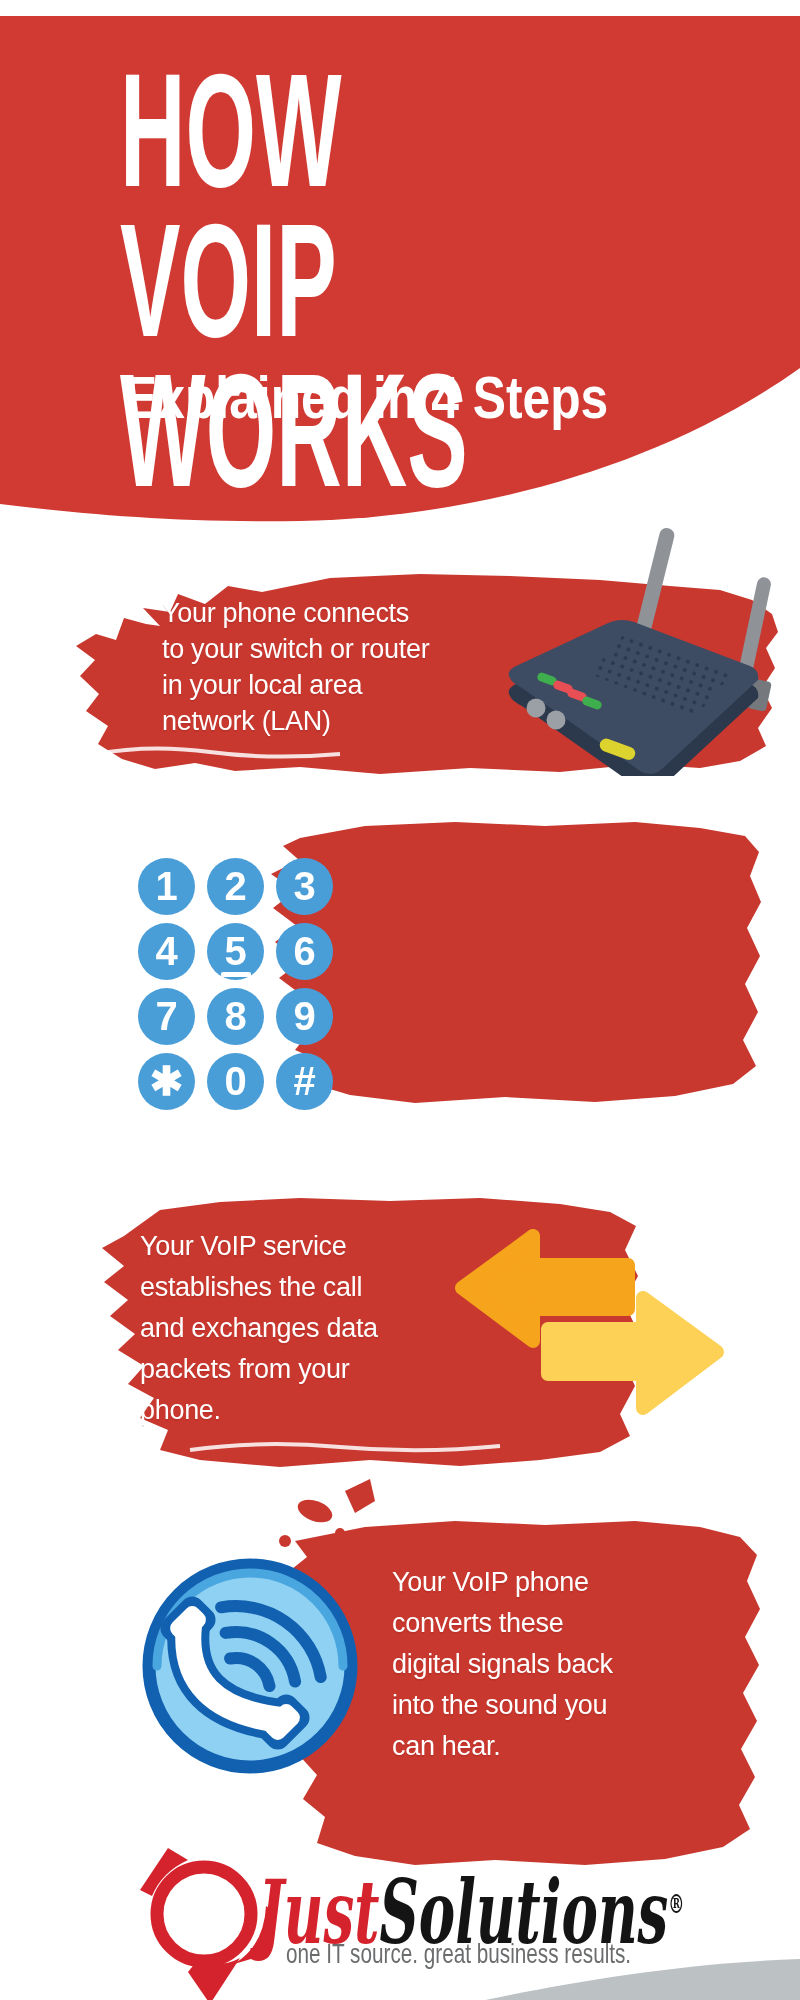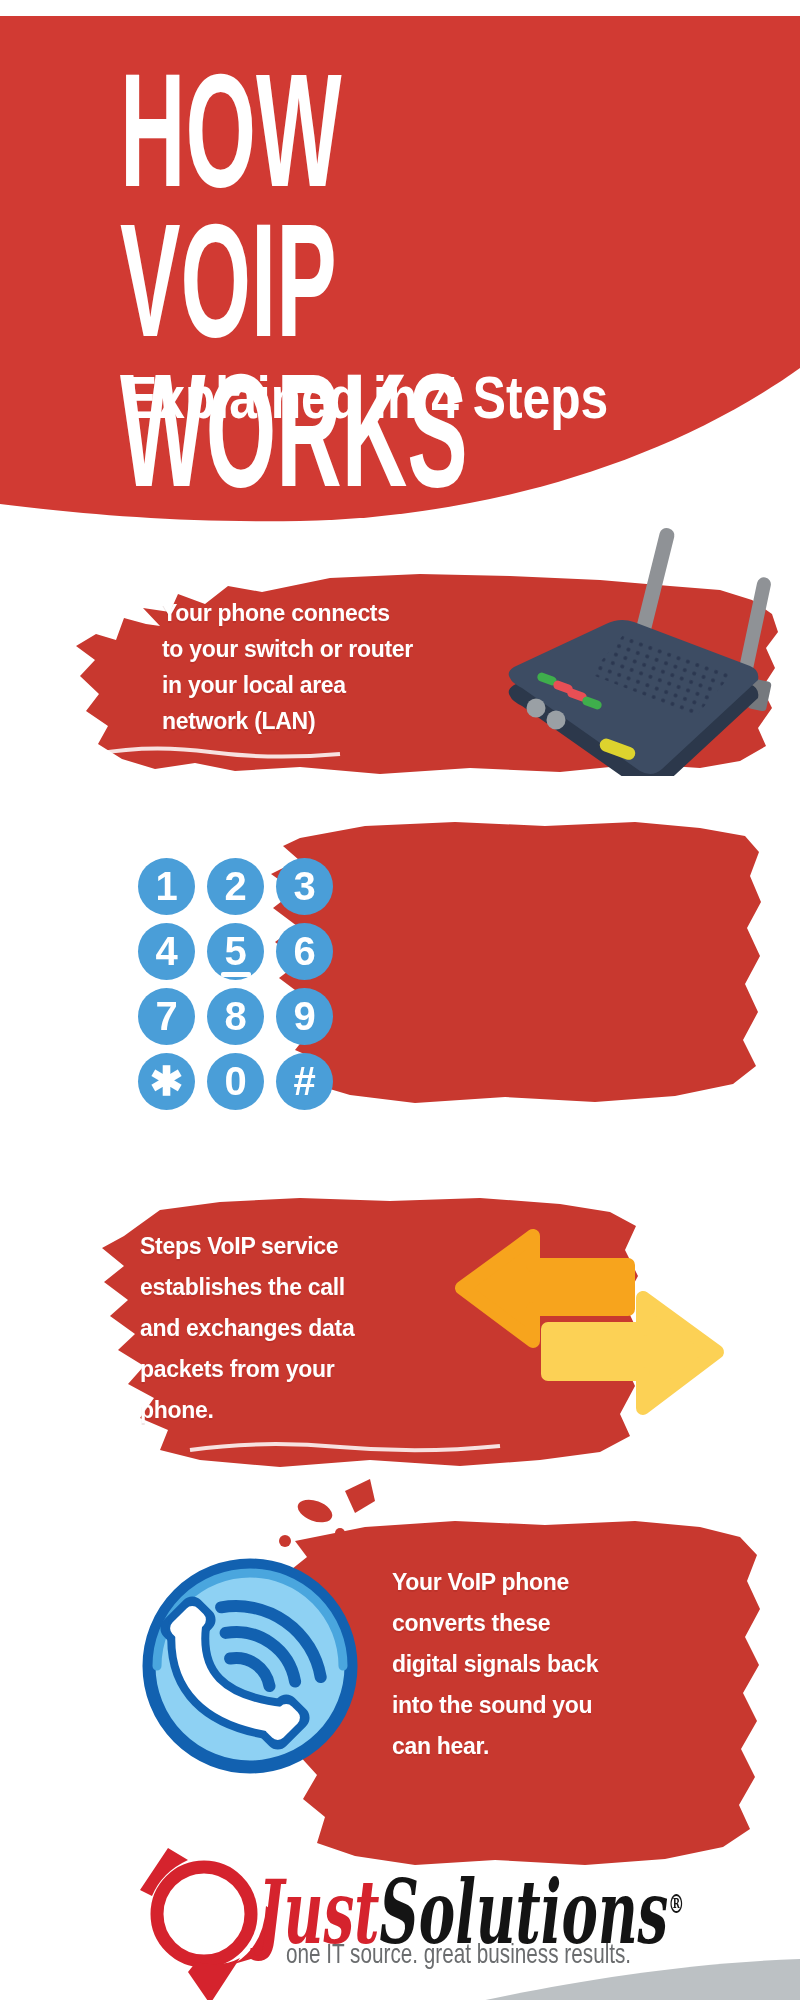--- a/index.html
+++ b/index.html
@@ -1,20 +1,20 @@
 <!DOCTYPE html>
 <html><head>
 <meta charset="utf-8">
 <style>
   html,body{margin:0;padding:0;background:#fff;}
   #canvas{position:relative;width:800px;height:2000px;margin:16px auto;background:#ffffff;
           font-family:"Liberation Sans",sans-serif;overflow:hidden;}
   .abs{position:absolute;}
   .pre{white-space:pre-line;}
-  .step-text{color:#ffffff;font-weight:700;font-size:23px;line-height:41px;
+  .step-text{color:#ffffff;font-weight:400;font-size:27px;line-height:41px;
              letter-spacing:-0.3px;text-shadow:0 2px 0 rgba(90,0,0,0.10);z-index:6;}
   #title{left:120px;top:39px;font-size:162px;line-height:150px;font-weight:700;color:#ffffff;
          transform:scaleX(0.56);transform-origin:left top;letter-spacing:0;z-index:3;}
   #subtitle{left:124px;top:352px;font-size:60px;line-height:60px;font-weight:700;color:#ffffff;
             transform:scaleX(0.83);transform-origin:left top;z-index:3;}
   #step1-text{left:162px;top:579px;line-height:36px;}
   #step2-text{left:358px;top:846px;}
   #step3-text{left:140px;top:1210px;}
   #step4-text{left:392px;top:1546px;}
   #keypad{left:138px;top:842px;display:grid;grid-template-columns:repeat(3,57px);
@@ -114,21 +114,21 @@
     <div class="key">#</div>
   </div>
 
   <svg class="abs splash" style="left:40px;top:1172px" width="610" height="290" viewBox="0 0 610 290">
     <path fill="#c8382f" d="M95,40 L120,22 L180,14 L260,10 L350,13 L440,10 L520,16 L570,24 L596,38
       L585,62 L598,88 L584,114 L597,142 L582,170 L595,198 L580,226 L590,248 L560,264 L500,272
       L420,278 L330,272 L240,279 L160,272 L120,262 L128,242 L100,230 L114,210 L88,196 L104,178
       L78,162 L95,146 L70,128 L88,112 L64,94 L84,78 L62,60 L84,48 Z"></path>
     <path d="M150,262 Q 220,252 300,259 T 460,258" stroke="#ffffff" stroke-width="4" fill="none" opacity="0.85"></path>
   </svg>
-  <div id="step3-text" class="abs pre step-text">Steps VoIP service
+  <div id="step3-text" class="abs pre step-text">Your VoIP service
 establishes the call
 and exchanges data
 packets from your
 phone.</div>
   <svg class="abs icon-layer" style="left:430px;top:1180px" width="320" height="240" viewBox="0 0 320 240">
     <path fill="#f7a41d" stroke="#f7a41d" stroke-width="14" stroke-linejoin="round" d="M32,92 L103,40 L103,69 L198,69 L198,113 L103,113 L103,145 Z"></path>
     <path fill="#fcd155" stroke="#fcd155" stroke-width="14" stroke-linejoin="round" d="M287,156 L213,102 L213,133 L118,133 L118,178 L213,178 L213,212 Z"></path>
   </svg>
 
   <svg class="abs splash" style="left:255px;top:1455px" width="140" height="90" viewBox="0 0 140 90">

